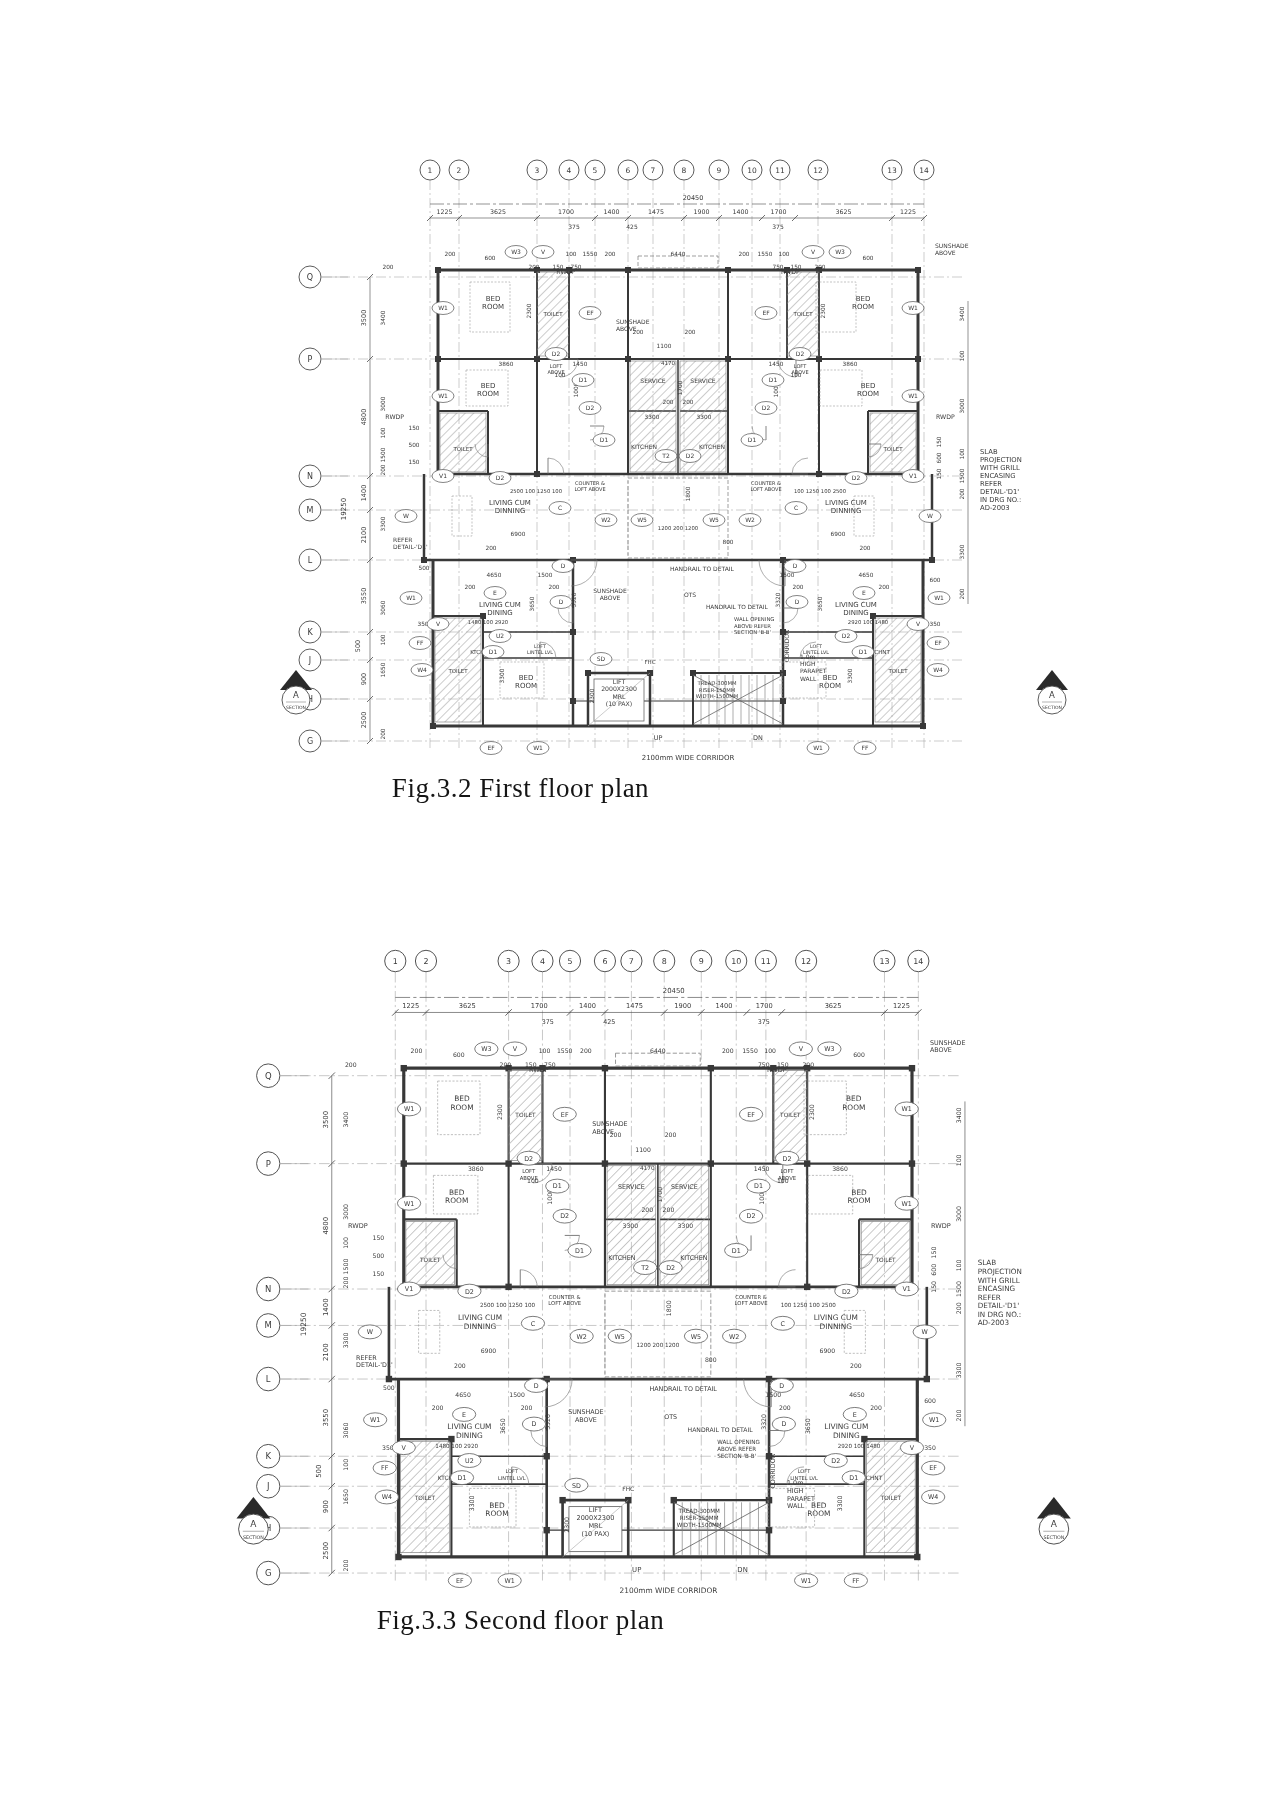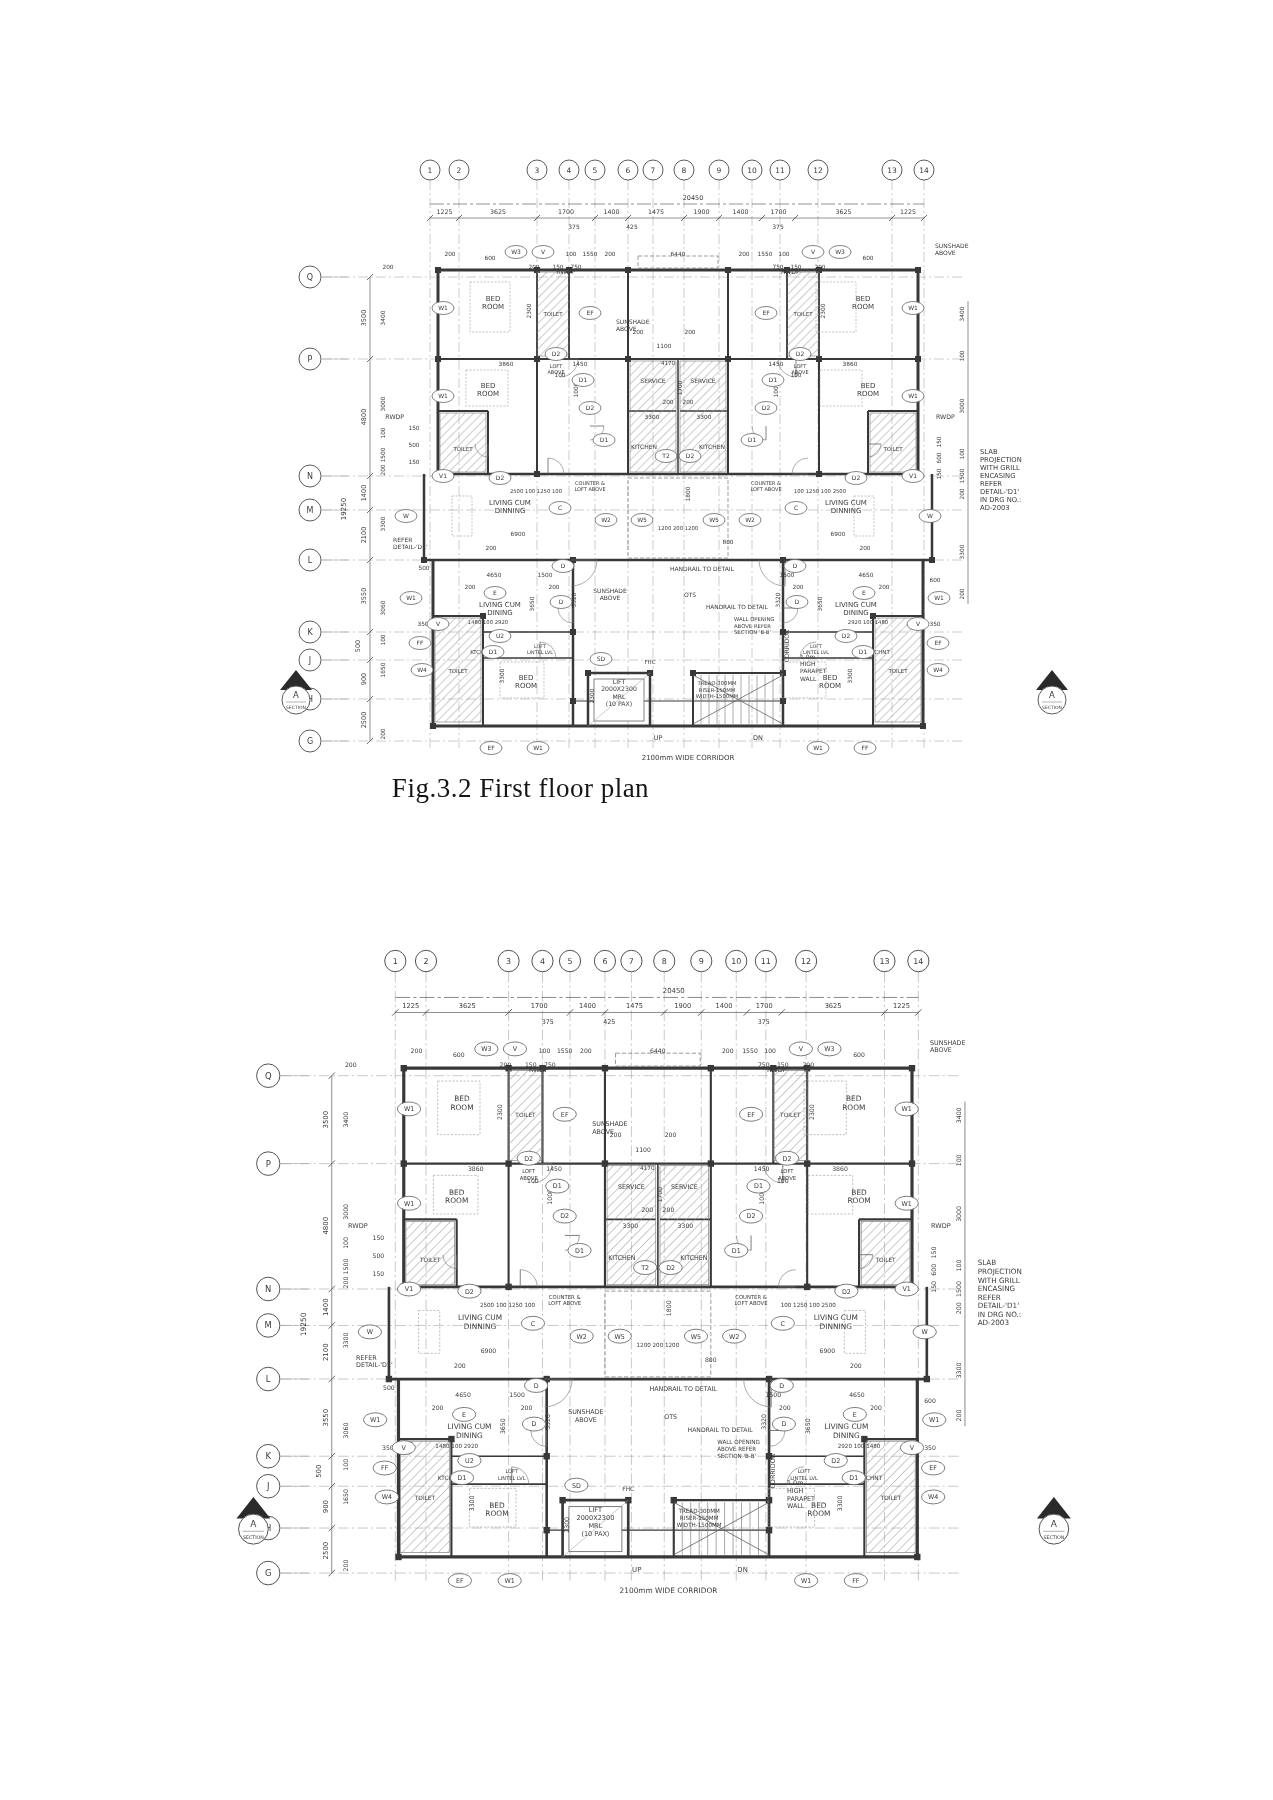--- a/index.html
+++ b/index.html
@@ -1069,14 +1069,15 @@
         <text x="58" y="542" font-size="8.5" text-anchor="middle" fill="#3a3a3a"><tspan x="58" dy="0">A</tspan></text>
         <line x1="48" y1="546" x2="68" y2="546" stroke="#666" stroke-width="0.5"></line>
         <text x="58" y="553" font-size="4.5" text-anchor="middle" fill="#3a3a3a"><tspan x="58" dy="0">SECTION</tspan></text>
         <polygon points="798,534 830,534 814,514" fill="#2a2a2a"></polygon>
         <circle cx="814" cy="544" r="14" fill="#fff" stroke="#4a4a4a" stroke-width="0.9"></circle>
         <text x="814" y="542" font-size="8.5" text-anchor="middle" fill="#3a3a3a"><tspan x="814" dy="0">A</tspan></text>
         <line x1="804" y1="546" x2="824" y2="546" stroke="#666" stroke-width="0.5"></line>
         <text x="814" y="553" font-size="4.5" text-anchor="middle" fill="#3a3a3a"><tspan x="814" dy="0">SECTION</tspan></text>
       </svg>
   </figure>
+  <div class="caption" style="top:1605px;">Fig.3.3 Second floor plan</div>
 
 </div>
 
 </body></html>

